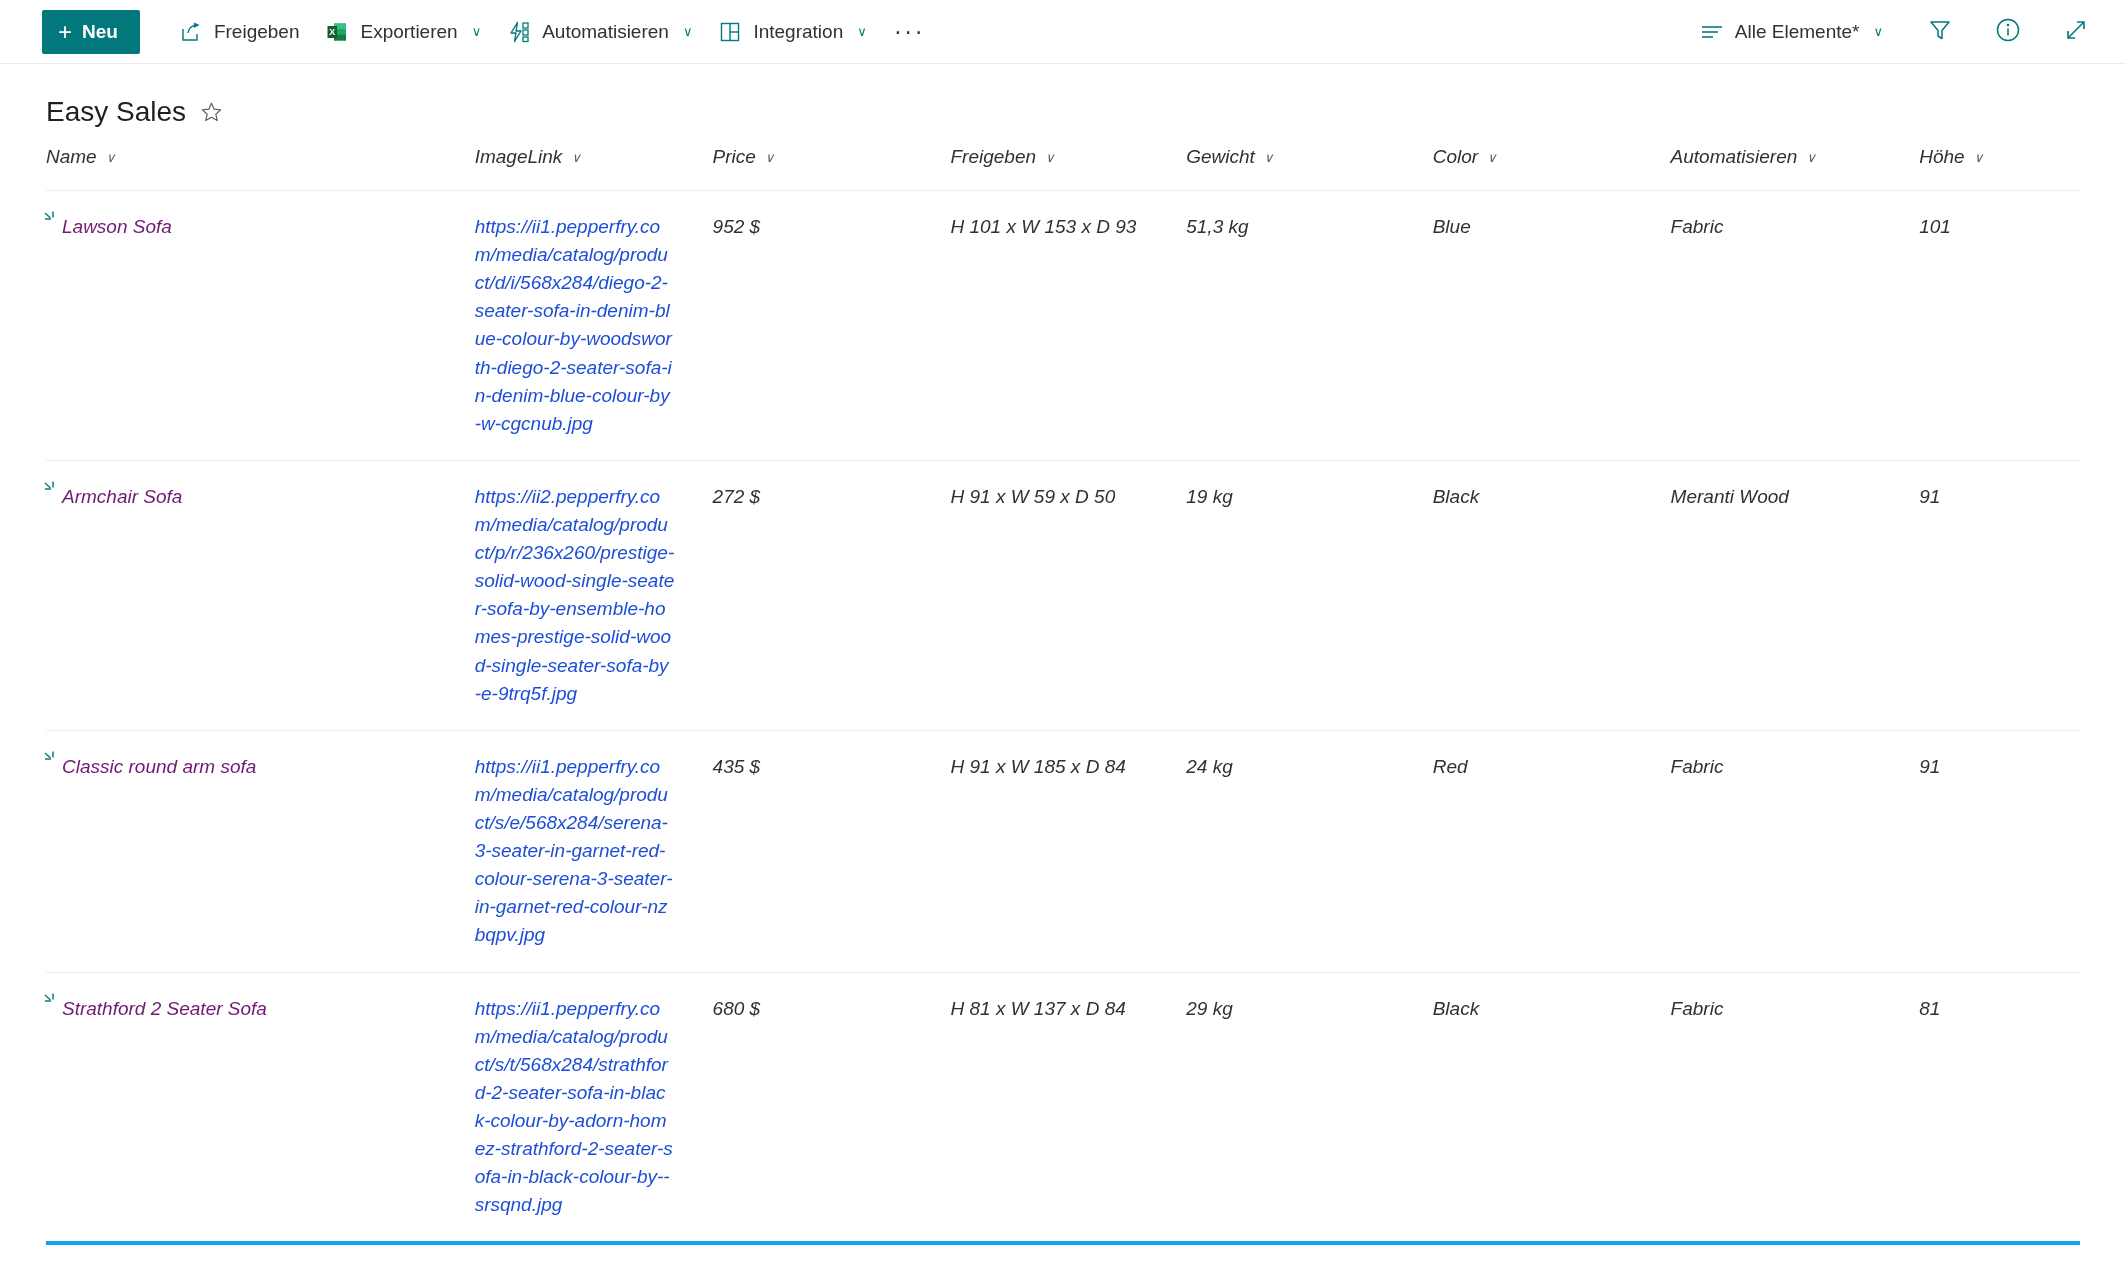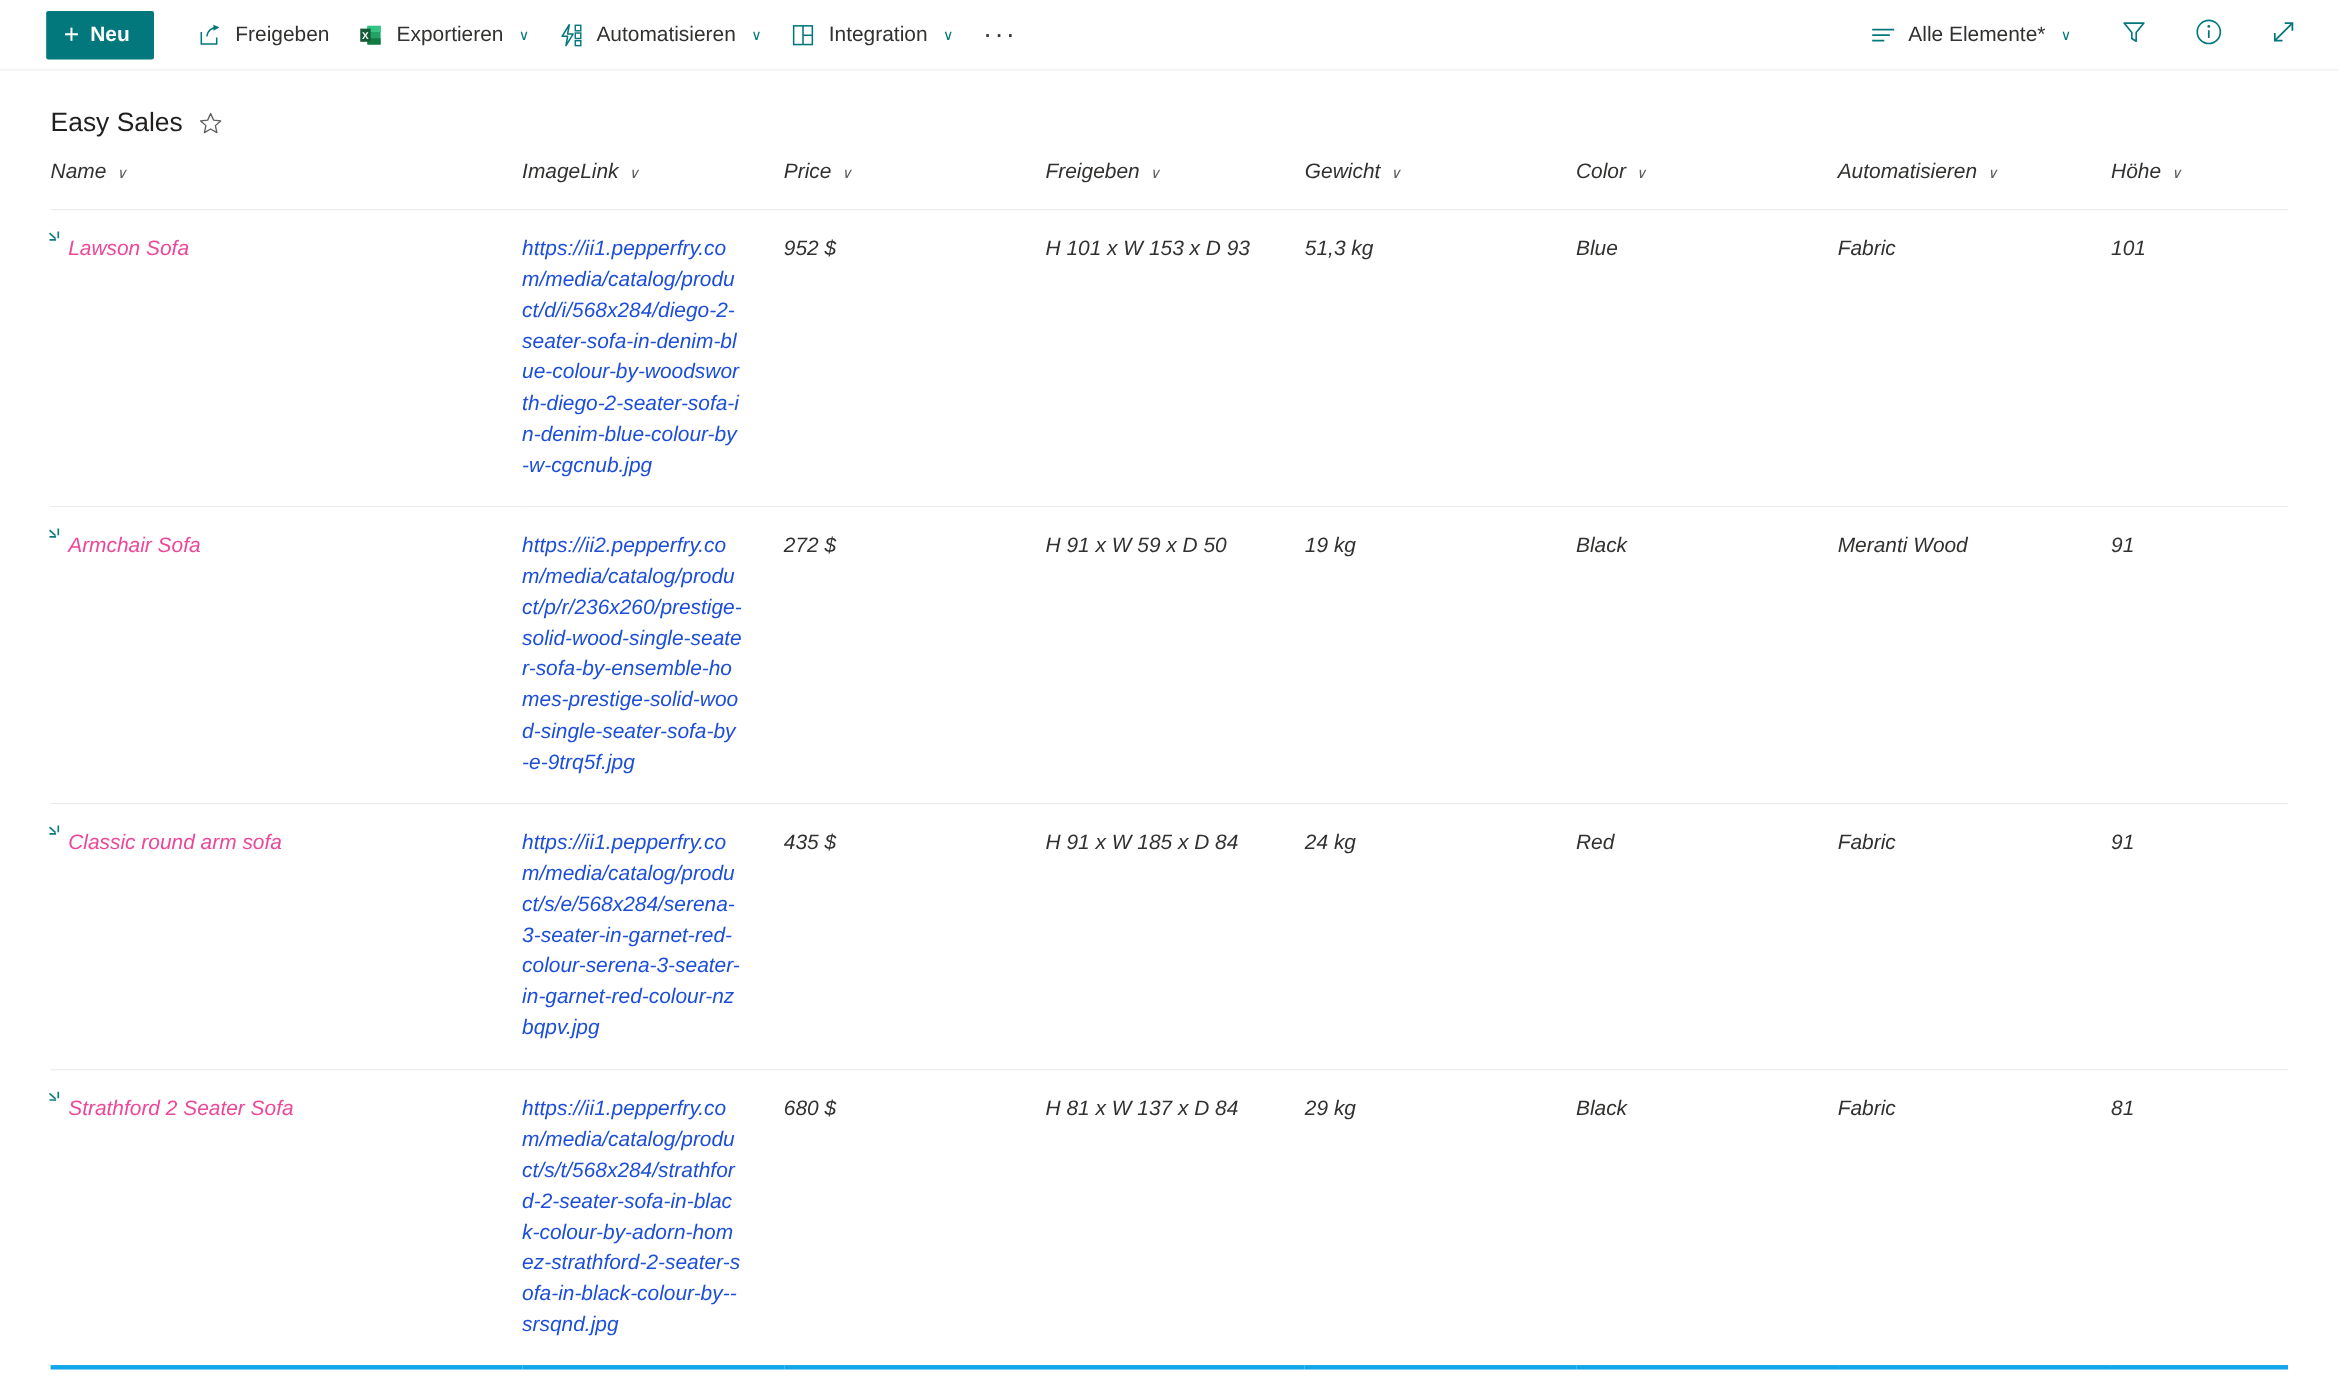--- a/index.html
+++ b/index.html
@@ -112,21 +112,21 @@
   
   .title-row {
     display: flex;
     align-items: center;
     gap: 14px;
     padding: 40px 0 0 46px;
     height: 56px;
     box-sizing: border-box;
   }
   .page-title {
-    font-size: 24px;
+    font-size: 28px;
     font-weight: 400;
     color: #201f1e;
     line-height: 1;
   }
   .star-icon {
     color: #605e5c;
     cursor: pointer;
     display: inline-flex;
     align-items: center;
   }
@@ -179,21 +179,21 @@
     display: flex;
     align-items: flex-start;
     gap: 2px;
   }
   .spark-icon {
     flex: 0 0 auto;
     margin-top: -6px;
     margin-left: -3px;
   }
   .name-text {
-    color: #ec4899;
+    color: #701a75;
     cursor: pointer;
   }
   .link-text {
     color: #1d4ed8;
     word-break: break-all;
     line-height: 1.48;
     display: block;
     max-width: 200px;
   }
   .muted { color: #a19f9d; margin-left: 16px; }

